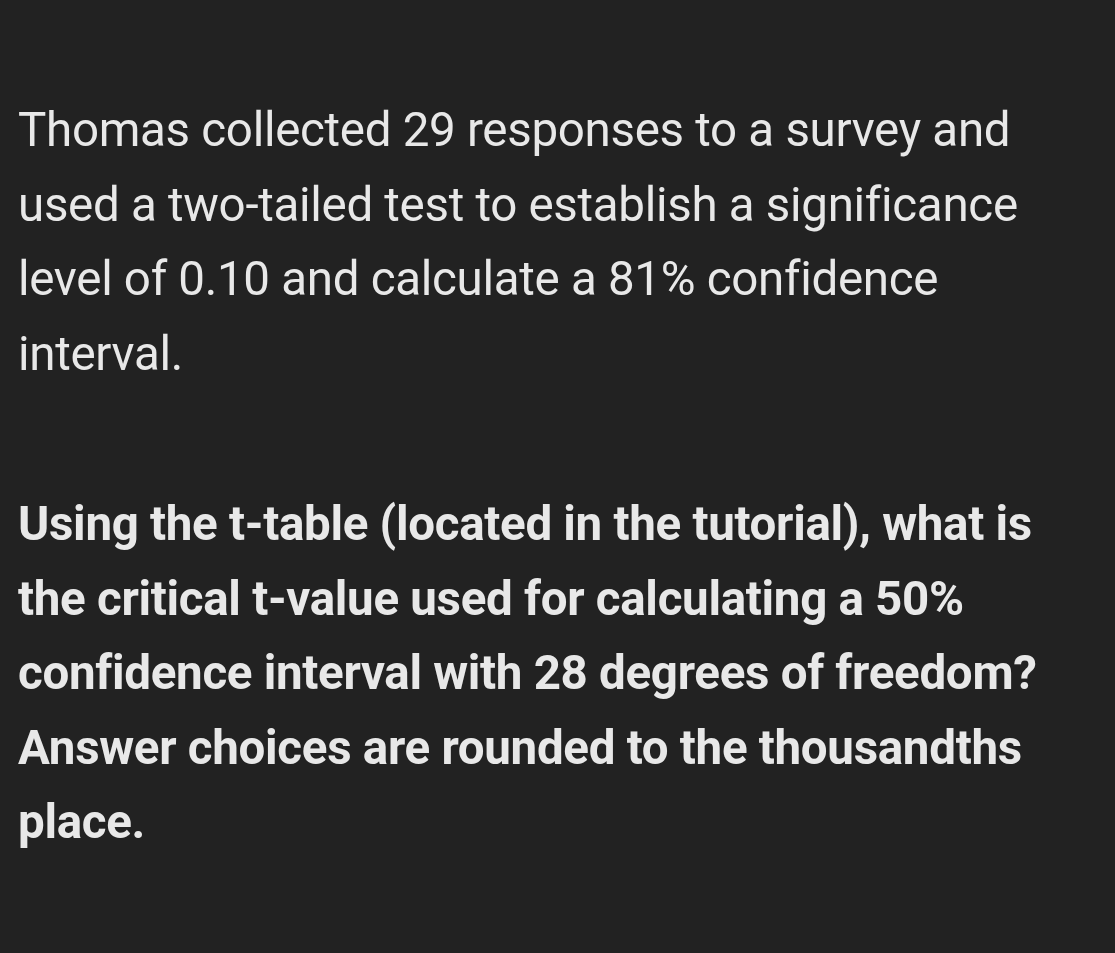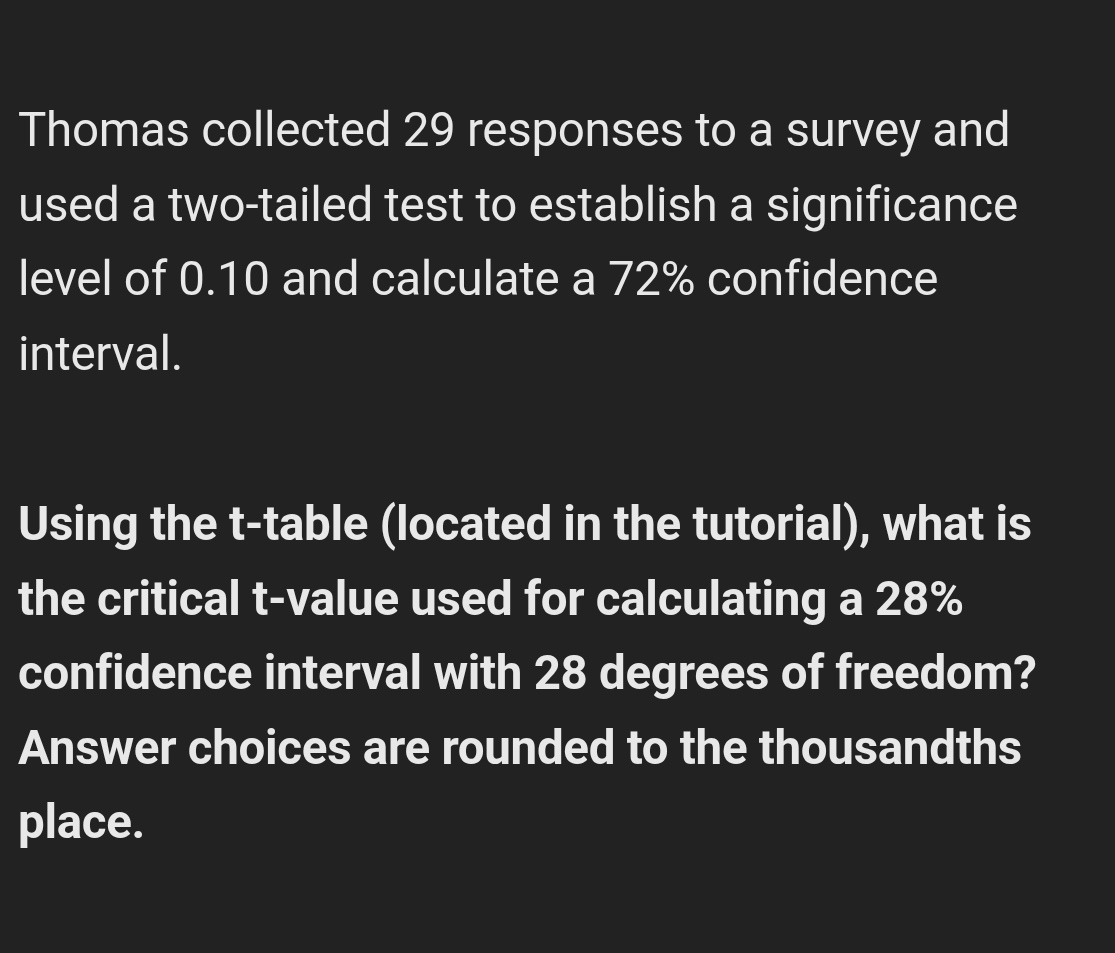--- a/index.html
+++ b/index.html
@@ -32,15 +32,15 @@
       font-size: 47.5px;
       line-height: 1.57;
       letter-spacing: -0.3px;
       font-weight: 700;
     }
   </style>
 </head>
 <body>
 
 <div class="content">
-  <p class="paragraph">Thomas collected 29 responses to a survey and used a two-tailed test to establish a significance level of 0.10 and calculate a 72% confidence interval.</p>
-  <p class="question">Using the t-table (located in the tutorial), what is the critical t-value used for calculating a 28% confidence interval with 28 degrees of freedom? Answer choices are rounded to the thousandths place.</p>
+  <p class="paragraph">Thomas collected 29 responses to a survey and used a two-tailed test to establish a significance level of 0.10 and calculate a 81% confidence interval.</p>
+  <p class="question">Using the t-table (located in the tutorial), what is the critical t-value used for calculating a 50% confidence interval with 28 degrees of freedom? Answer choices are rounded to the thousandths place.</p>
 </div>
 
 </body></html>

